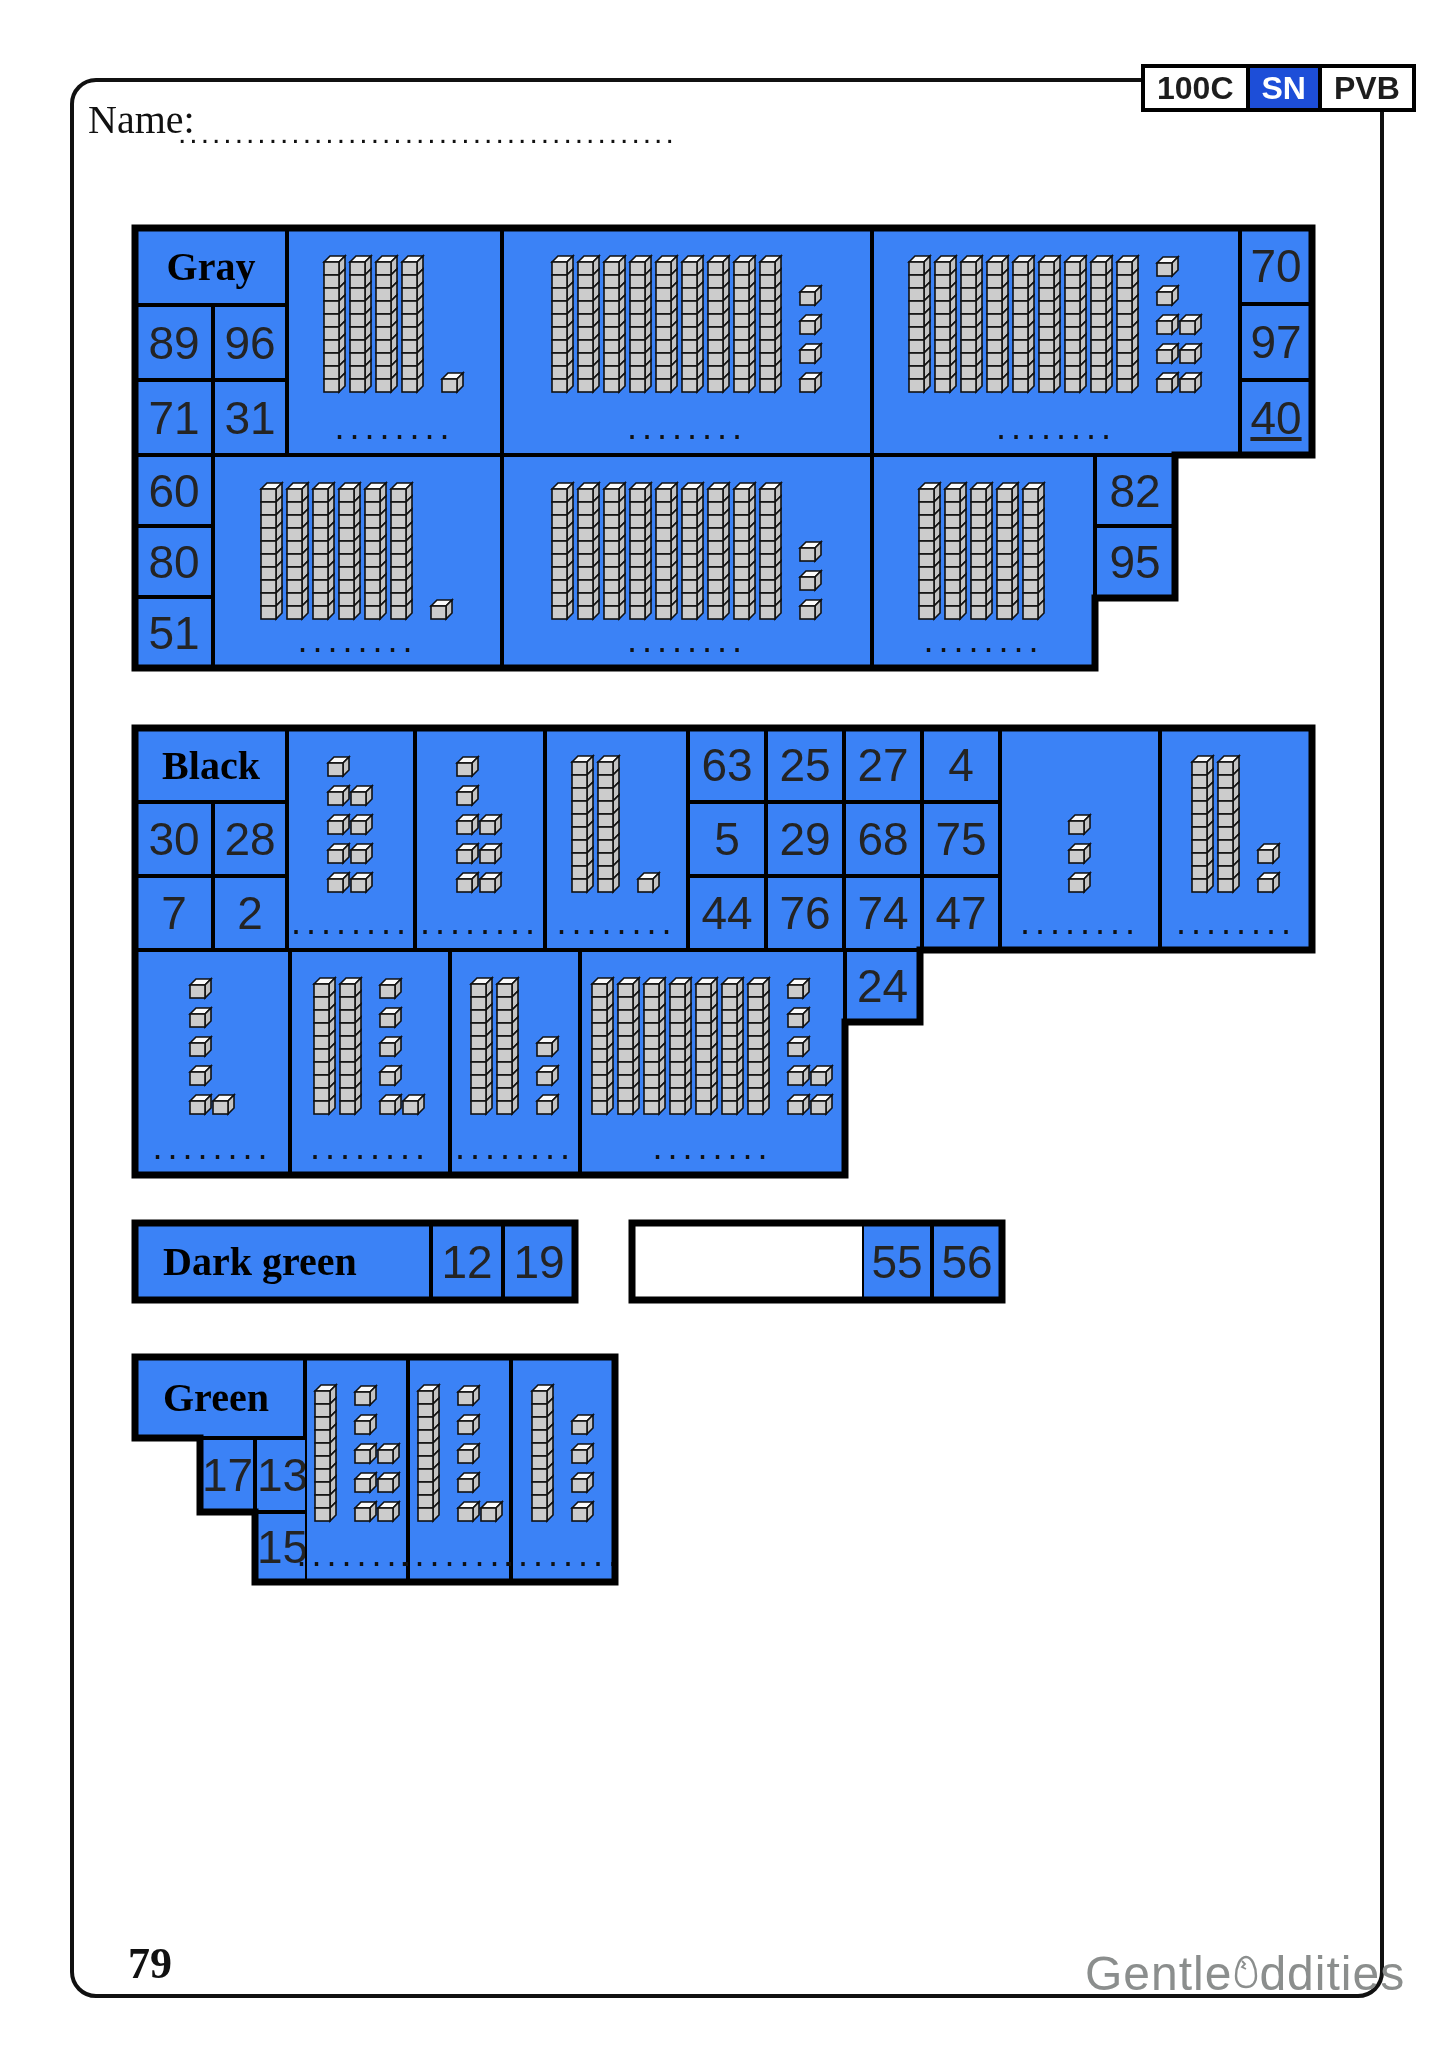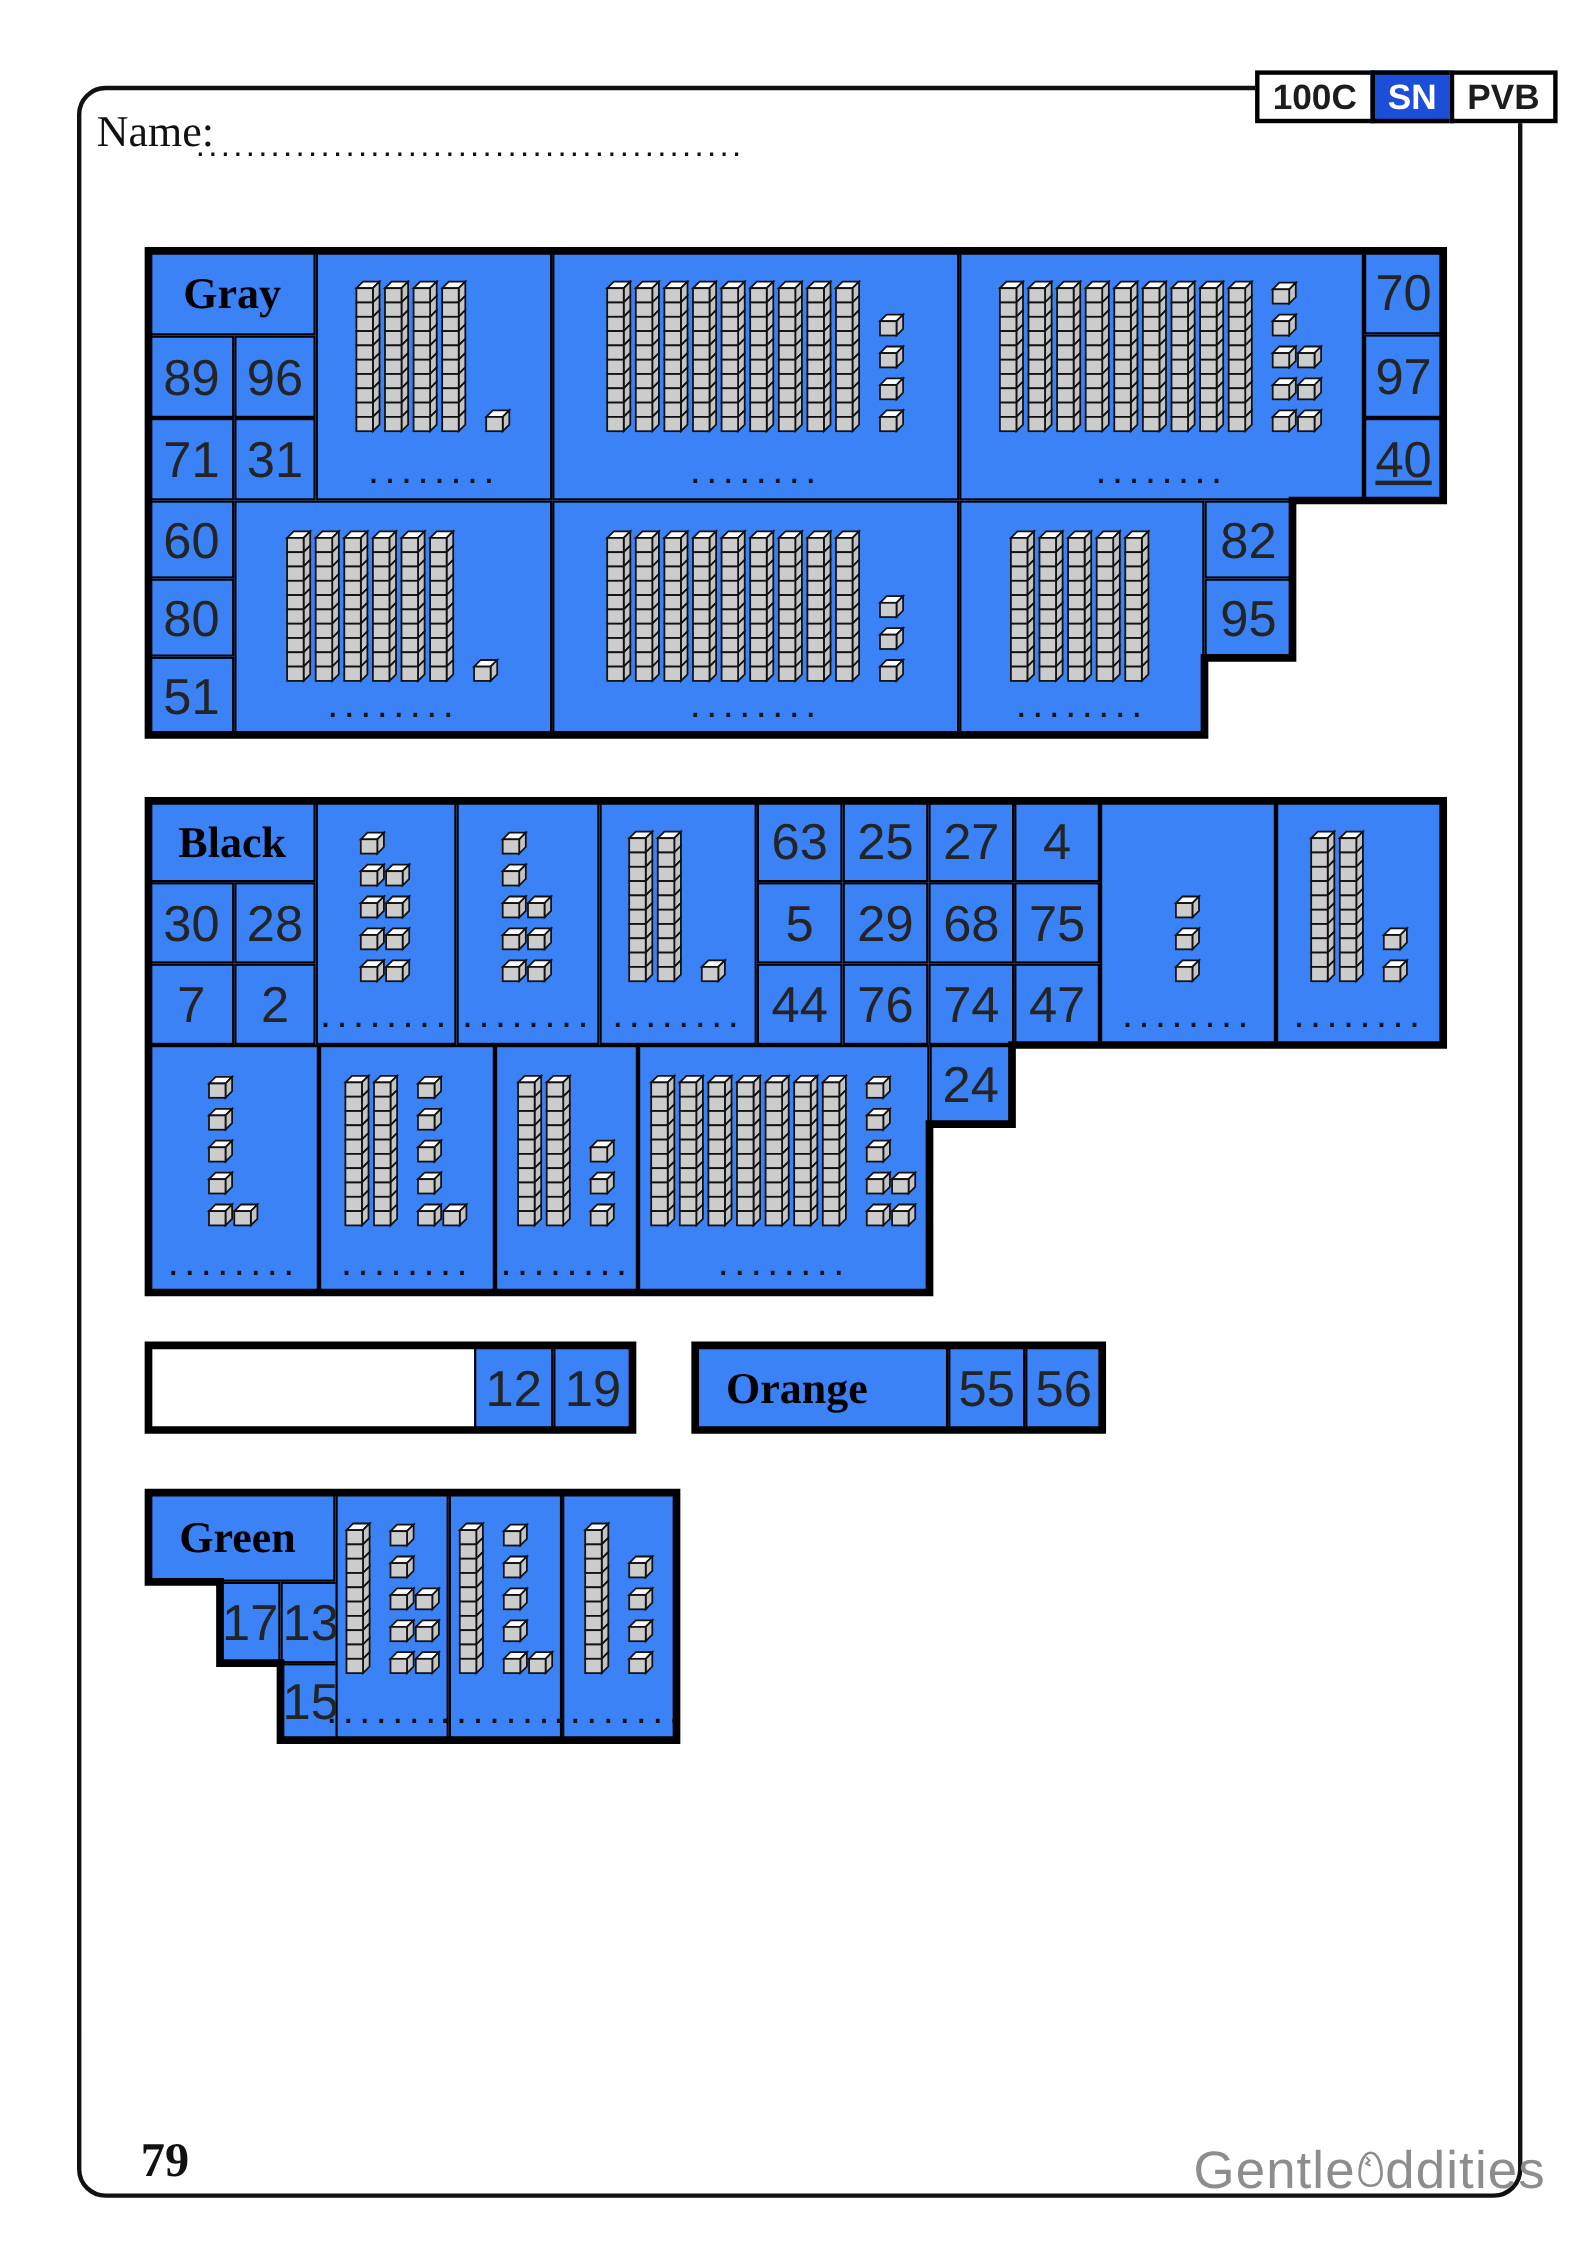--- a/index.html
+++ b/index.html
@@ -1543,28 +1543,28 @@
           <rect x="229" y="131" width="15" height="13" fill="#cccccc" stroke="#111111" stroke-width="1.6"></rect>
         </svg>
         <div class="answer">........</div>
       </div>
       <div class="cell t-num" style="left: 710px; top: 222px; width: 75px; height: 72px;">24</div>
       <svg class="outline-svg" width="1177" height="447">
         <polygon points="0,0 1177,0 1177,222 785,222 785,294 710,294 710,447 0,447" fill="none" stroke="#000" stroke-width="7"></polygon>
       </svg>
     </div>
     <div class="ws-table" style="left: 135px; top: 1223px; width: 440px; height: 77px;">
+      <div class="cell t-label padded" style="left: 0px; top: 0px; width: 296px; height: 77px;">Dark green</div>
       <div class="cell t-num" style="left: 296px; top: 0px; width: 72px; height: 77px;">12</div>
       <div class="cell t-num" style="left: 368px; top: 0px; width: 72px; height: 77px;">19</div>
       <svg class="outline-svg" width="440" height="77">
         <polygon points="0,0 440,0 440,77 0,77" fill="none" stroke="#000" stroke-width="7"></polygon>
       </svg>
     </div>
     <div class="ws-table" style="left: 632px; top: 1223px; width: 370px; height: 77px;">
-      <div class="cell t-label padded" style="left: 0px; top: 0px; width: 230px; height: 77px;">Orange</div>
       <div class="cell t-num" style="left: 230px; top: 0px; width: 70px; height: 77px;">55</div>
       <div class="cell t-num" style="left: 300px; top: 0px; width: 70px; height: 77px;">56</div>
       <svg class="outline-svg" width="370" height="77">
         <polygon points="0,0 370,0 370,77 0,77" fill="none" stroke="#000" stroke-width="7"></polygon>
       </svg>
     </div>
     <div class="ws-table" style="left: 135px; top: 1357px; width: 480px; height: 225px;">
       <div class="cell t-label padded" style="left: 0px; top: 0px; width: 170px; height: 81px;">Green</div>
       <div class="cell t-num" style="left: 65px; top: 81px; width: 55px; height: 74px;">17</div>
       <div class="cell t-num" style="left: 120px; top: 81px; width: 55px; height: 74px;">13</div>

